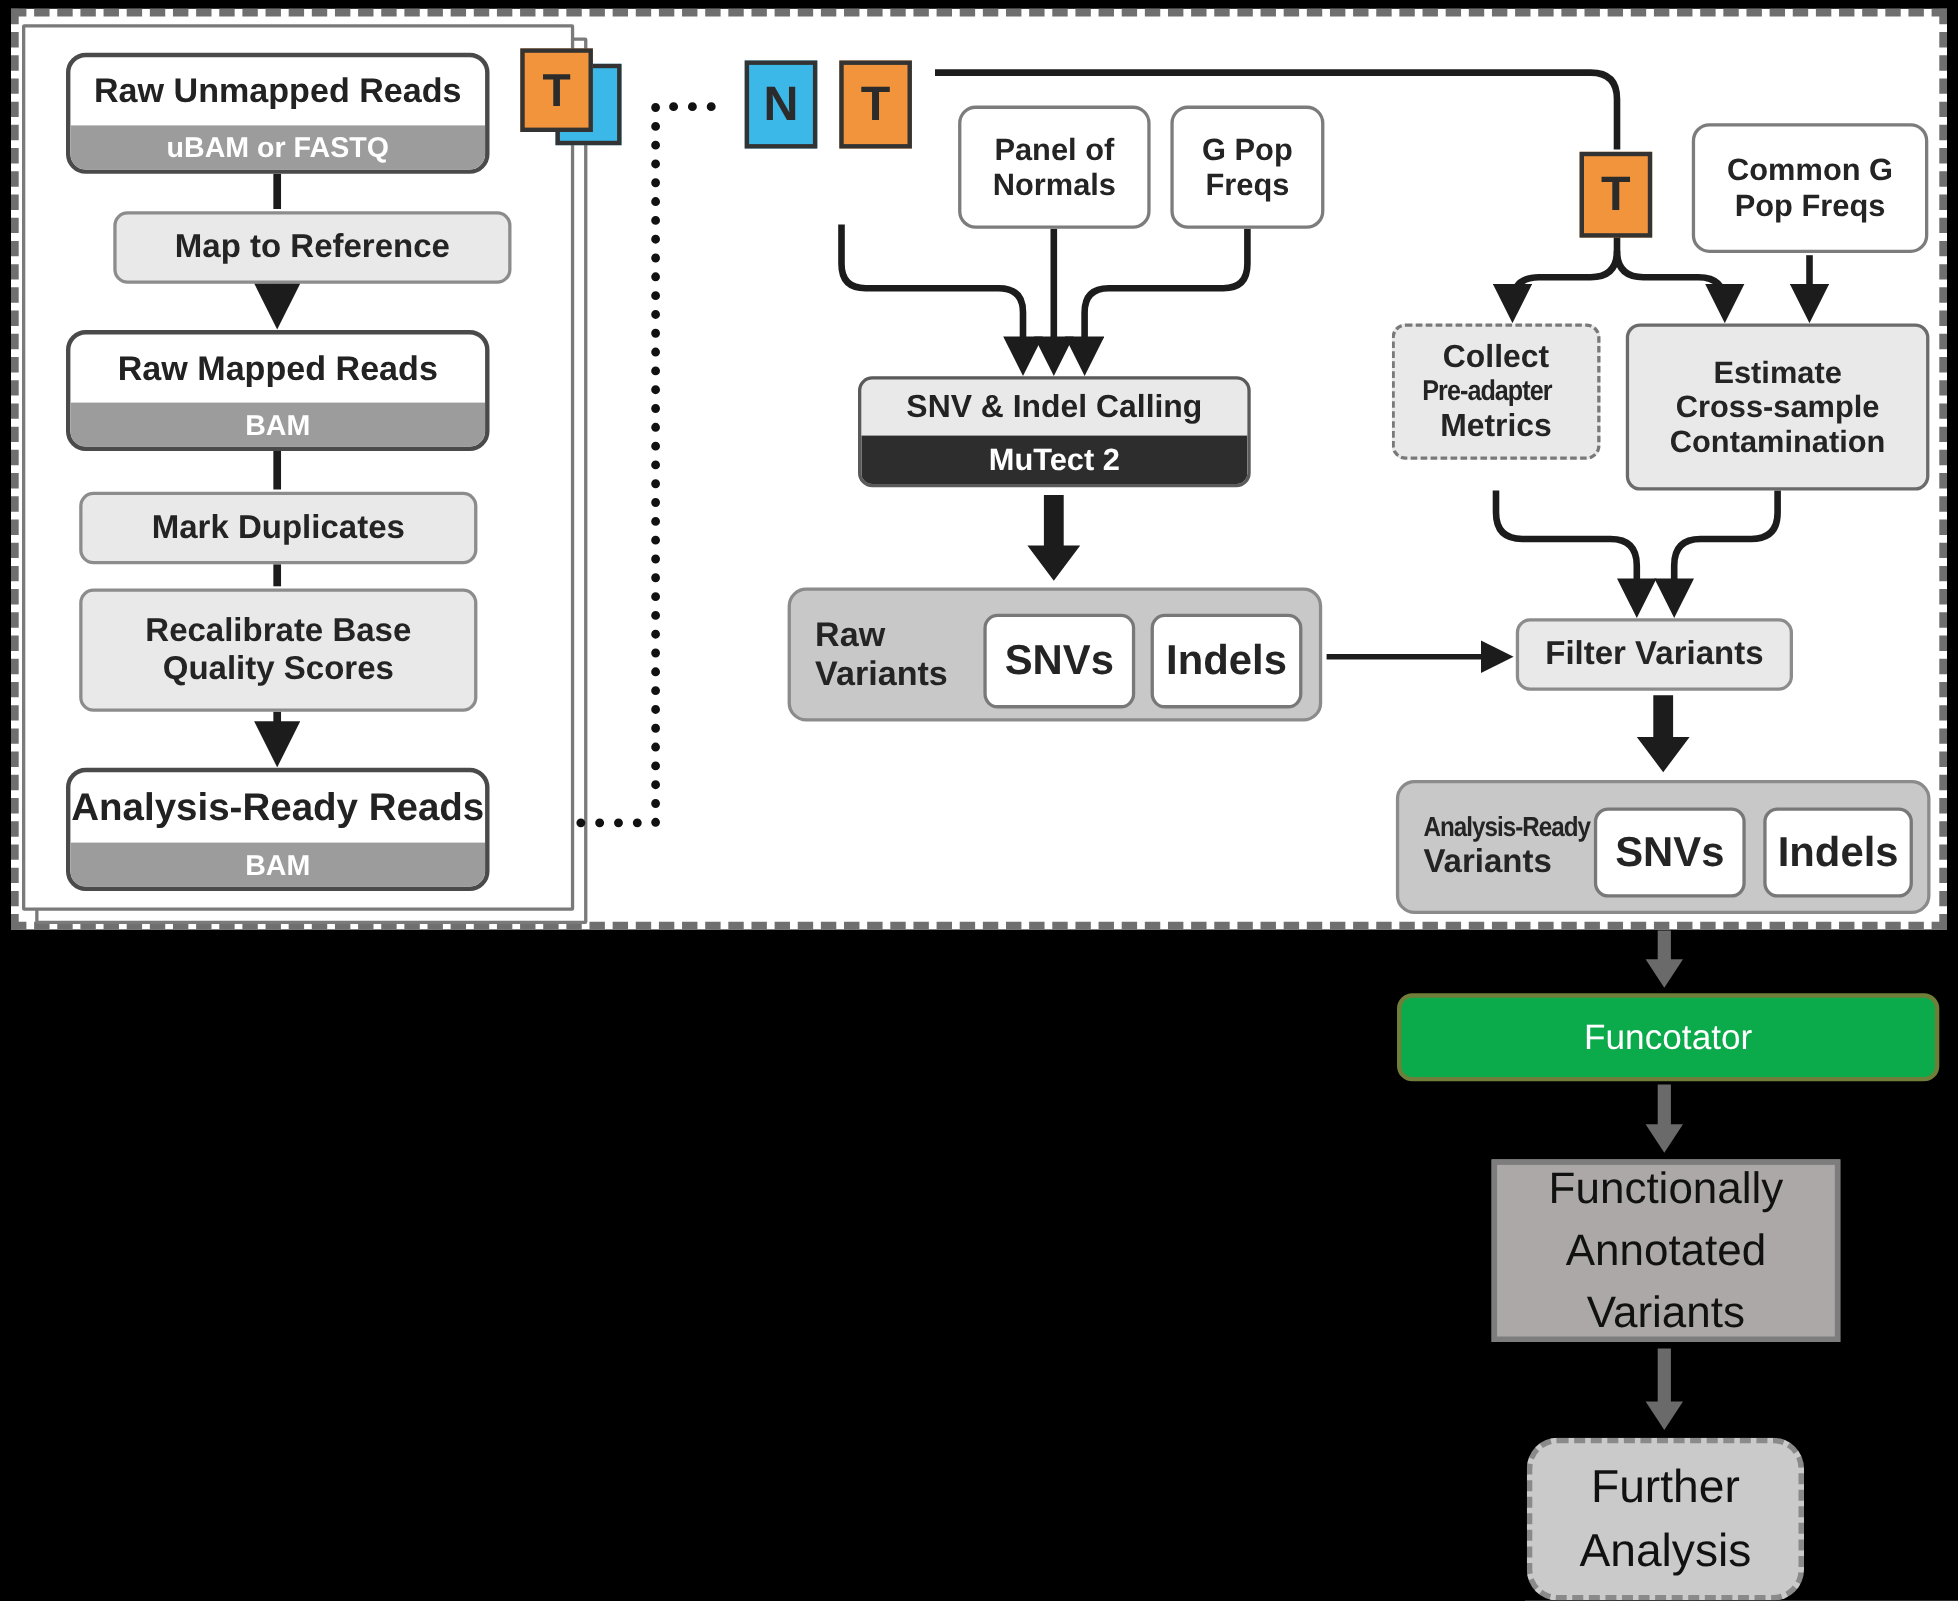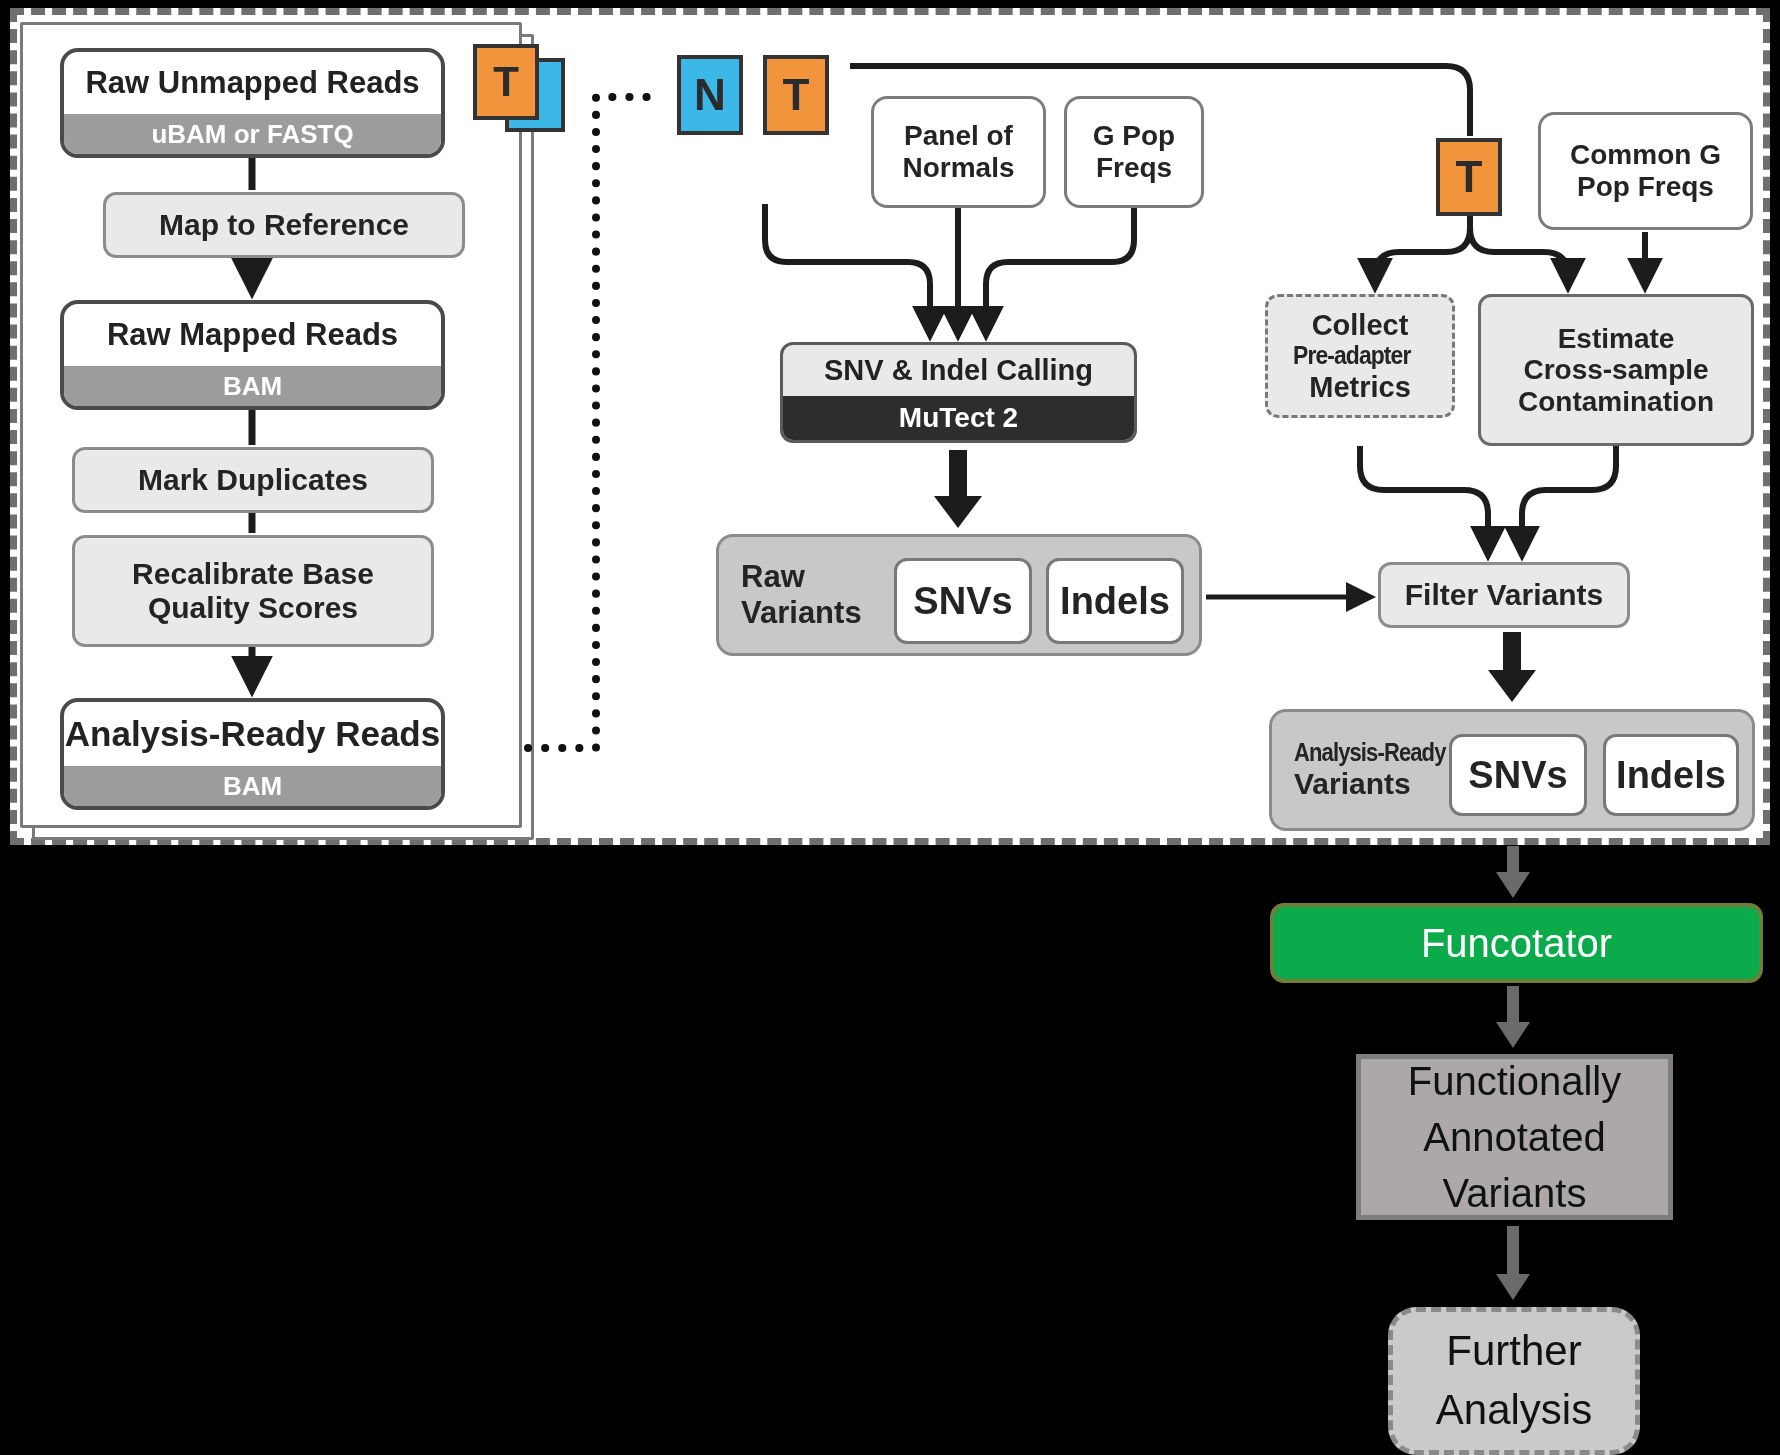--- a/index.html
+++ b/index.html
@@ -54,21 +54,21 @@
   .cond{letter-spacing:-1px;transform:scaleX(.88);transform-origin:left center;}
 
   
   .tile{position:absolute;display:flex;align-items:center;justify-content:center;
         border:4px solid #333;font-weight:bold;color:#2b2b2b;z-index:5;}
   .tile.orange{background:var(--tumor-orange,#f2943b);}
   .tile.blue{background:var(--normal-blue,#3bb7e8);}
 
   
   .funco{background:var(--funcotator-green,#0baa4b);border:4px solid #6f7f3a;border-radius:14px;
-         color:#fff;font-size:40px;font-weight:normal;text-align:right;}
+         color:#fff;font-size:32px;font-weight:normal;text-align:right;}
   .annot{background:#aca8a8;border:5px solid #7d7d7d;color:#111;font-size:40px;line-height:1.4;font-weight:normal;}
   .further{background:#cbcaca;border:5px dashed #8a8a8a;border-radius:28px;color:#111;
            font-size:42px;line-height:1.4;font-weight:normal;}
 </style>
 </head>
 <body>
 
 <div id="stage">
 
   <div class="panel"></div>

